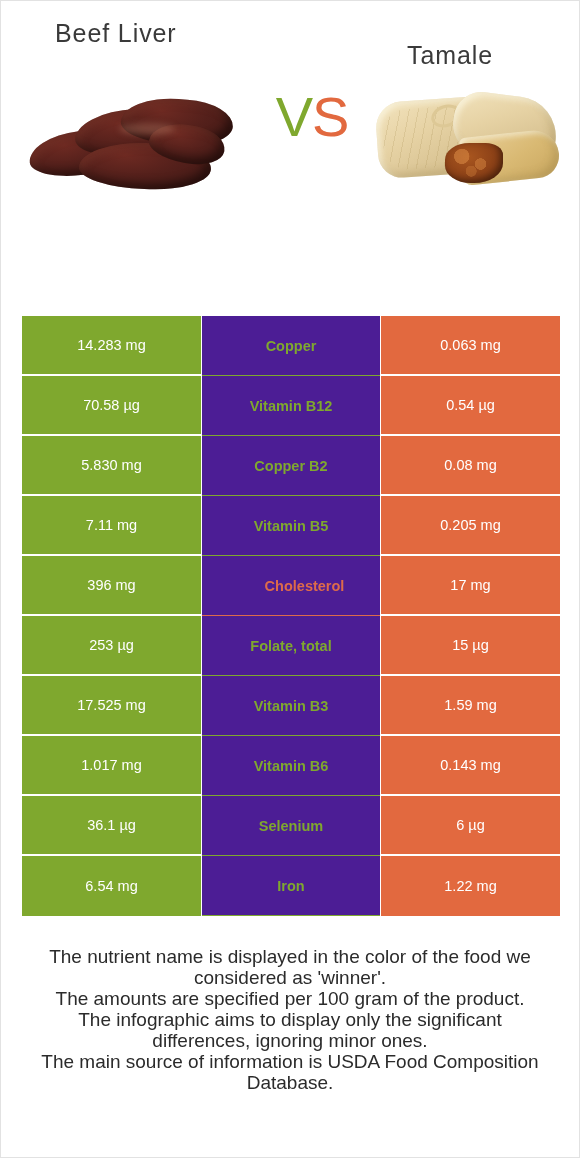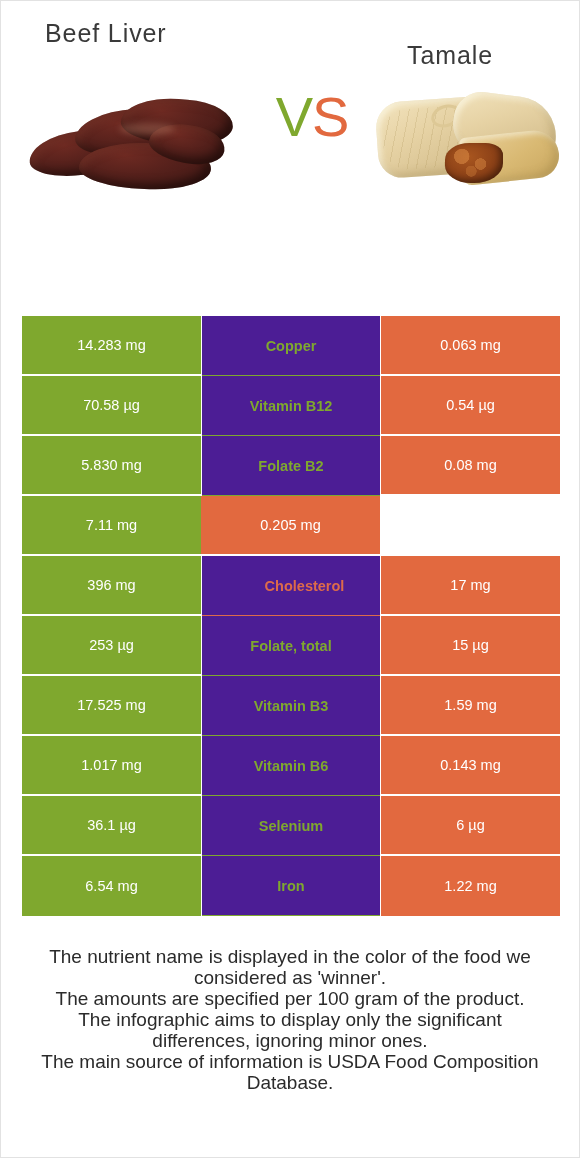--- a/index.html
+++ b/index.html
@@ -33,21 +33,21 @@
   .food-title {
     position: absolute;
     top: 18px;
     font-family: "Liberation Sans", sans-serif;
     font-size: 25px;
     font-weight: 300;
     letter-spacing: 0.9px;
     color: #3a3a3a;
     white-space: nowrap;
   }
-  .food-title.left  { left: 44px; text-align: center; }
+  .food-title.left  { left: 54px; text-align: center; }
   .food-title.right { left: 406px; margin-top: 22px; }
 
   
   .hero {
     position: relative;
     height: 240px;
   }
   .hero-img {
     position: absolute;
     top: 8px;
@@ -255,26 +255,27 @@
     </div>
 
     <div class="row">
       <div class="cell left-val">70.58 µg</div>
       <div class="cell name green">Vitamin B12</div>
       <div class="cell right-val">0.54 µg</div>
     </div>
 
     <div class="row">
       <div class="cell left-val">5.830 mg</div>
-      <div class="cell name green">Folate B2</div>
+      <div class="cell name green">Copper B2</div>
       <div class="cell right-val">0.08 mg</div>
     </div>
 
     <div class="row">
       <div class="cell left-val">7.11 mg</div>
+      <div class="cell name green">Vitamin B5</div>
       <div class="cell right-val">0.205 mg</div>
     </div>
 
     <div class="row">
       <div class="cell left-val">396 mg</div>
       <div class="cell name orange">Cholesterol</div>
       <div class="cell right-val">17 mg</div>
     </div>
 
     <div class="row">

